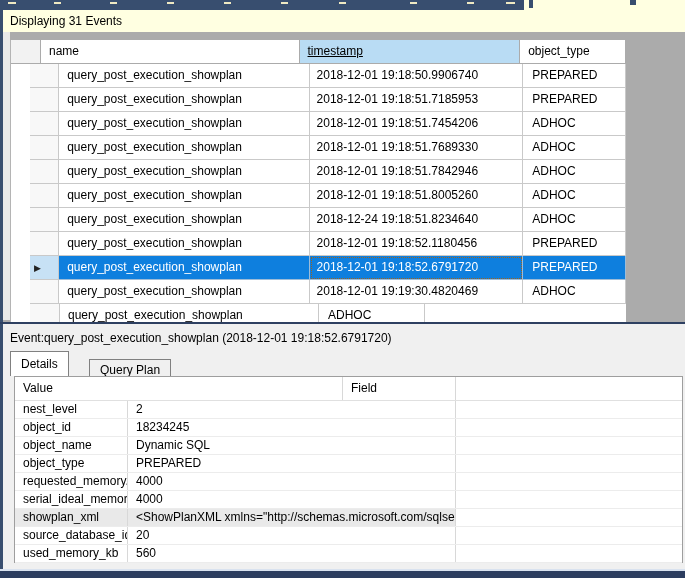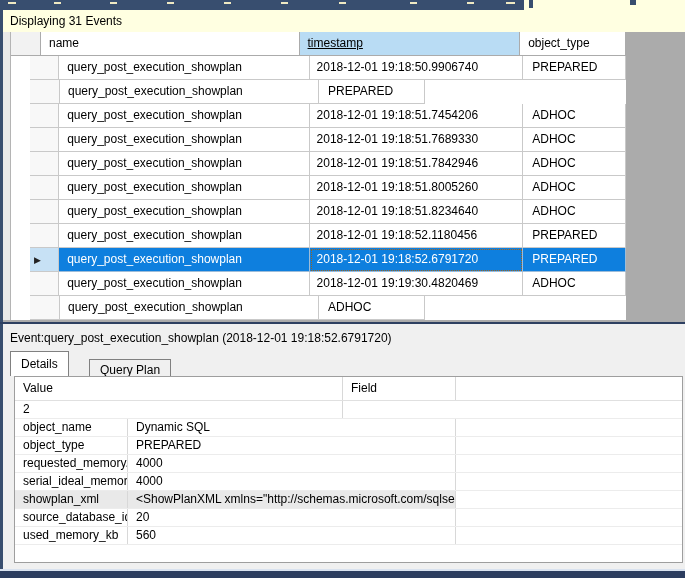--- a/index.html
+++ b/index.html
@@ -19,21 +19,21 @@
 
   
   .status-bar {
     position:absolute; left:3px; top:10px; width:682px; height:22px;
     background:#FFFFE1; line-height:22px; padding-left:7px; box-sizing:border-box;
   }
 
   
   .events-area { position:absolute; left:3px; top:32px; width:682px; height:290px; background:#ABABAB; }
   .left-strip  { position:absolute; left:0; top:0; width:7px; height:288px; background:#E9E9E9; }
-  .events-grid { position:absolute; left:7px; top:0; width:616px; border-left:1px solid #B4B4B4; box-sizing:border-box; background:#FFF; }
+  .events-grid { position:absolute; left:7px; top:8px; width:616px; border-left:1px solid #B4B4B4; box-sizing:border-box; background:#FFF; }
 
   .egrid-header { display:flex; height:24px; }
   .egrid-header .cell {
     box-sizing:border-box; background:#FFFFFF; line-height:23px;
     border-right:1px solid #ABABAB; border-bottom:1px solid #ABABAB;
     padding-left:8px; white-space:nowrap; overflow:hidden;
   }
   .cell.corner   { width:30px; padding-left:0; background:#F2F2F2; }
   .cell.col-name { width:259px; }
   .cell.col-ts   { width:221px; }
@@ -128,20 +128,21 @@
       <div id="events-tbody">
           <div class="erow">
             <div class="cell rowhead"></div>
             <div class="cell c-name">query_post_execution_showplan</div>
             <div class="cell c-ts">2018-12-01 19:18:50.9906740</div>
             <div class="cell c-type">PREPARED</div>
           </div>
           <div class="erow">
             <div class="cell rowhead"></div>
             <div class="cell c-name">query_post_execution_showplan</div>
+            <div class="cell c-ts">2018-12-01 19:18:51.7185953</div>
             <div class="cell c-type">PREPARED</div>
           </div>
           <div class="erow">
             <div class="cell rowhead"></div>
             <div class="cell c-name">query_post_execution_showplan</div>
             <div class="cell c-ts">2018-12-01 19:18:51.7454206</div>
             <div class="cell c-type">ADHOC</div>
           </div>
           <div class="erow">
             <div class="cell rowhead"></div>
@@ -157,21 +158,21 @@
           </div>
           <div class="erow">
             <div class="cell rowhead"></div>
             <div class="cell c-name">query_post_execution_showplan</div>
             <div class="cell c-ts">2018-12-01 19:18:51.8005260</div>
             <div class="cell c-type">ADHOC</div>
           </div>
           <div class="erow">
             <div class="cell rowhead"></div>
             <div class="cell c-name">query_post_execution_showplan</div>
-            <div class="cell c-ts">2018-12-01 19:18:51.8234640</div>
+            <div class="cell c-ts">2018-12-24 19:18:51.8234640</div>
             <div class="cell c-type">ADHOC</div>
           </div>
           <div class="erow">
             <div class="cell rowhead"></div>
             <div class="cell c-name">query_post_execution_showplan</div>
             <div class="cell c-ts">2018-12-01 19:18:52.1180456</div>
             <div class="cell c-type">PREPARED</div>
           </div>
           <div class="erow selected">
             <div class="cell rowhead"><span class="marker">▶</span></div>
@@ -203,21 +204,27 @@
       <div class="tab">Query Plan</div>
     </div>
     <div class="details-grid">
       <div class="dgrid-header">
         <div class="dcell v">Value</div>
         <div class="dcell f">Field</div>
         <div class="dcell rest"></div>
       </div>
       <div id="details-tbody">
           <div class="drow">
+            <div class="dcell f">nest_level</div>
             <div class="dcell v">2</div>
+            <div class="dcell rest"></div>
+          </div>
+          <div class="drow">
+            <div class="dcell f">object_id</div>
+            <div class="dcell v">18234245</div>
             <div class="dcell rest"></div>
           </div>
           <div class="drow">
             <div class="dcell f">object_name</div>
             <div class="dcell v">Dynamic SQL</div>
             <div class="dcell rest"></div>
           </div>
           <div class="drow">
             <div class="dcell f">object_type</div>
             <div class="dcell v">PREPARED</div>

